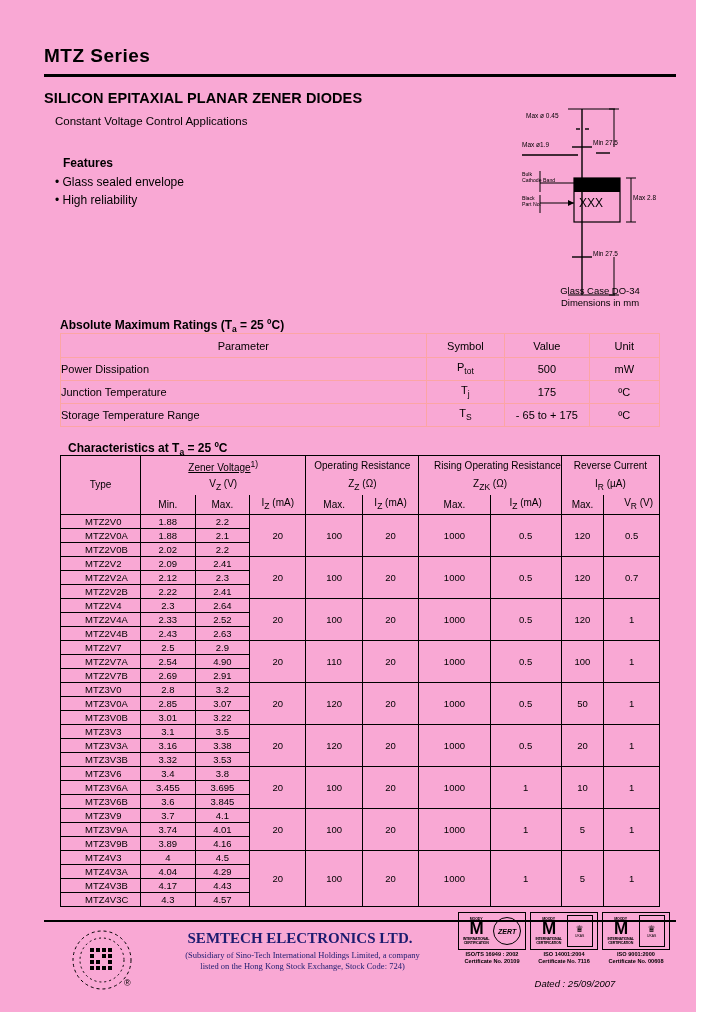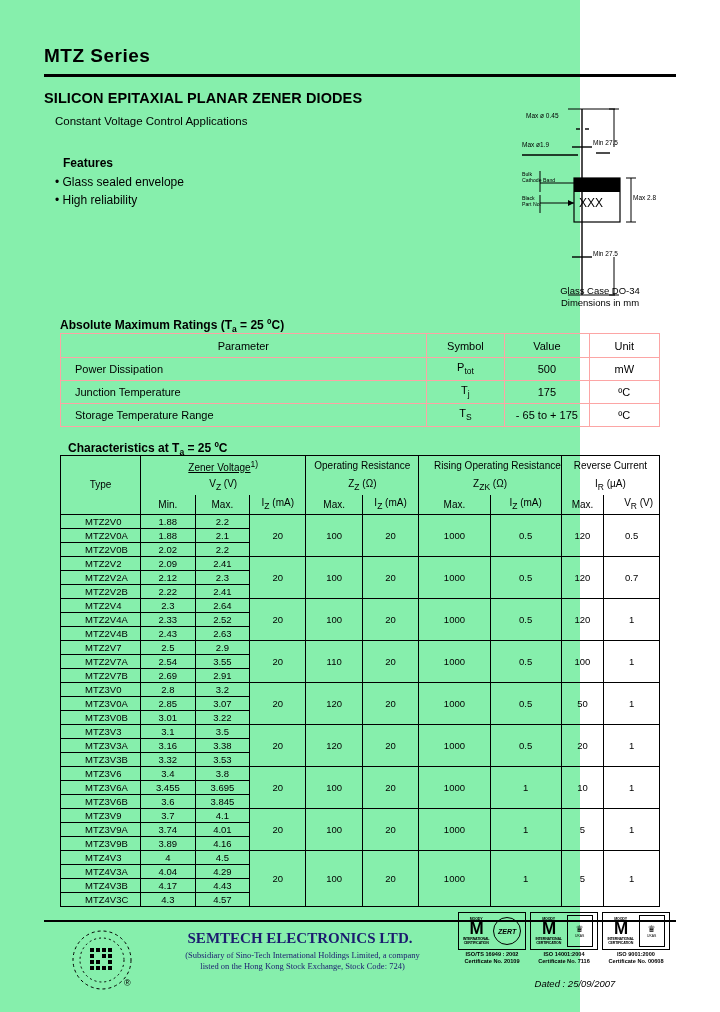--- a/index.html
+++ b/index.html
@@ -11,23 +11,23 @@
     height: 1012px;
     background: #ffffff;
     font-family: "Liberation Sans", sans-serif;
     color: #000000;
     position: relative;
     overflow: hidden;
   }
   .page {
     position: absolute;
     left: 0; top: 0;
-    width: 580px;
+    width: 696px;
     height: 1012px;
-    background: #86efac;
+    background: #f9a8d4;
   }
 
   
   .series-title {
     position: absolute;
     left: 44px;
     top: 45px;
     font-size: 19px;
     font-weight: bold;
     letter-spacing: 0.5px;
@@ -117,21 +117,20 @@
   }
   .amr-table td, .amr-table th {
     border: 1px solid #fca5a5;
     height: 22px;
     text-align: center;
     font-weight: normal;
     padding: 0;
   }
   .amr-table .param-cell {
     text-align: left;
-    padding-left: 14px;
   }
   .amr-table .hdr td { height: 23px; }
 
   .char-table {
     position: absolute;
     left: 60px;
     top: 455px;
     width: 600px;
     font-size: 9.5px;
   }
@@ -487,21 +486,21 @@
           <td rowspan="3">110</td>
           <td rowspan="3">20</td>
           <td rowspan="3">1000</td>
           <td rowspan="3">0.5</td>
           <td rowspan="3">100</td>
           <td rowspan="3">1</td>
         </tr>
         <tr>
           <td class="type">MTZ2V7A</td>
           <td>2.54</td>
-          <td>3.55</td>
+          <td>4.90</td>
         </tr>
         <tr>
           <td class="type">MTZ2V7B</td>
           <td>2.69</td>
           <td>2.91</td>
         </tr>
         <tr class="grp-top">
           <td class="type">MTZ3V0</td>
           <td>2.8</td>
           <td>3.2</td>

